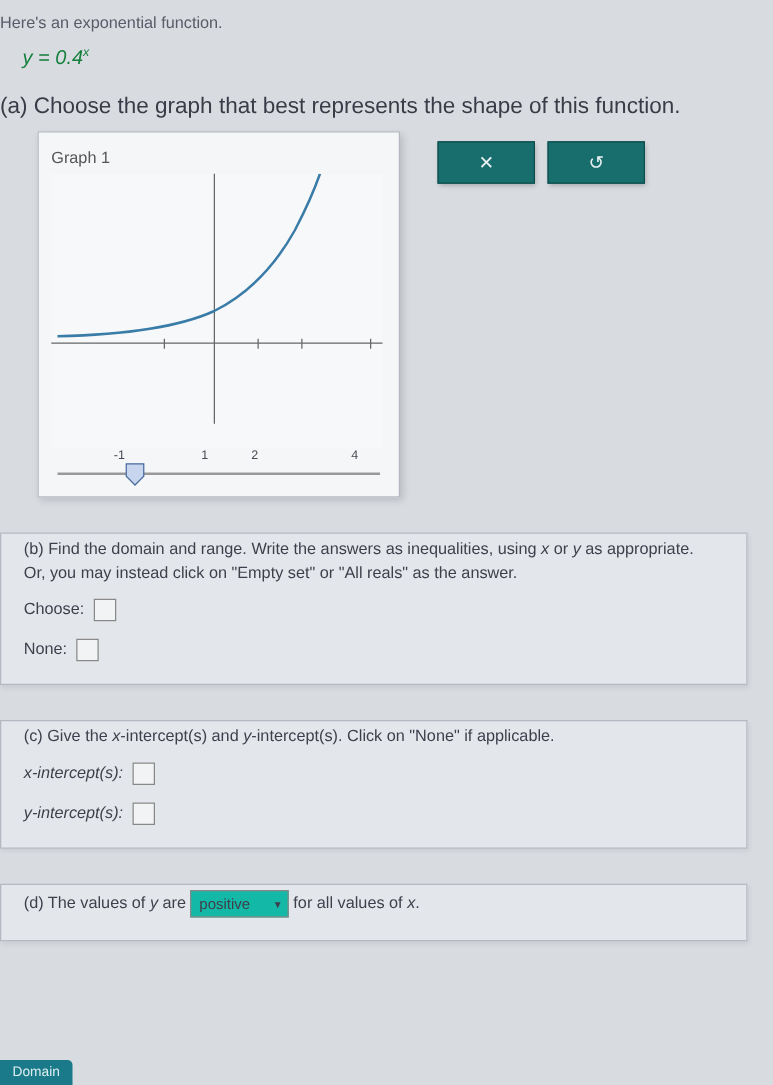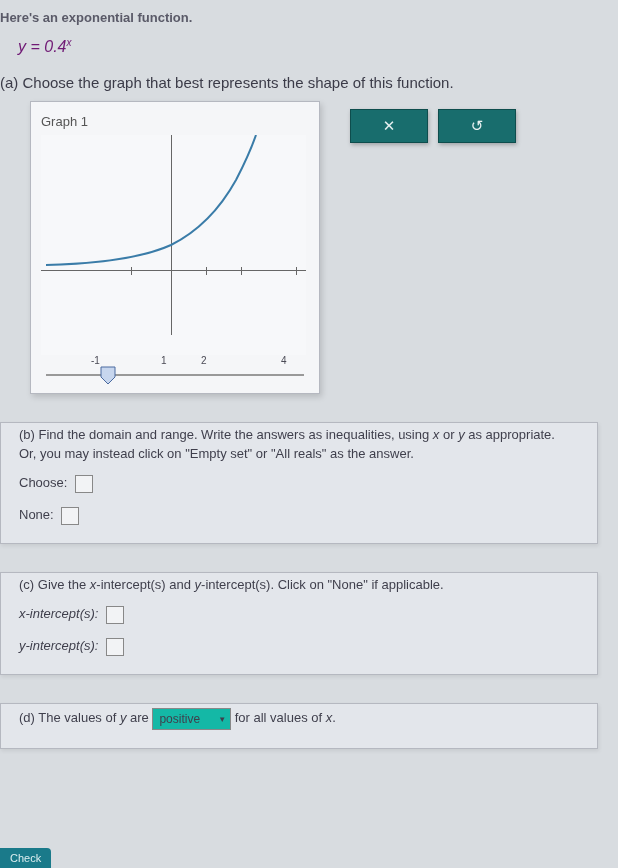--- a/index.html
+++ b/index.html
@@ -6,24 +6,24 @@
   body {
     width: 618px;
     height: 868px;
     background: #d8dce0;
     font-family: Arial, sans-serif;
     color: #4a4a55;
     padding: 10px 20px 0 0;
     position: relative;
     overflow: hidden;
   }
-  .intro { font-size: 13px; color: #5a5a68; margin-bottom: 12px; filter: blur(0.4px); font-weight: bold; }
-  .equation { font-size: 16px; color: #701a75; margin: 10px 0 18px 18px; font-style: italic; }
+  .intro { font-size: 13px; color: #5a5a68; margin-bottom: 12px; filter: blur(0.4px); }
+  .equation { font-size: 16px; color: #15803d; margin: 10px 0 18px 18px; font-style: italic; }
   .equation sup { font-size: 10px; }
-  .part-label { font-size: 15px; color: #3b3b48; margin-bottom: 10px; }
+  .part-label { font-size: 18px; color: #3b3b48; margin-bottom: 10px; }
   
   .part-a-row { display: flex; gap: 30px; margin-left: 30px; }
   .graph-box {
     background: #f5f6f8;
     border: 1px solid #b5b8c0;
     box-shadow: 2px 3px 6px rgba(0,0,0,0.15);
     width: 290px;
     padding: 12px 10px 8px 10px;
   }
   .graph-title { font-size: 13px; color: #555; margin-bottom: 6px; }
@@ -160,14 +160,14 @@
 <div class="panel">
   <span>(d) The values of </span><span class="ital">y</span><span> are </span>
   <span class="select-box">
     <span>positive</span>
     <span class="select-arrow">▼</span>
   </span>
   <span> for all values of </span><span class="ital">x</span><span>.</span>
 </div>
 
 <div class="check-btn">
-  <span>Check</span>
+  <span>Domain</span>
 </div>
 
 </body></html>

